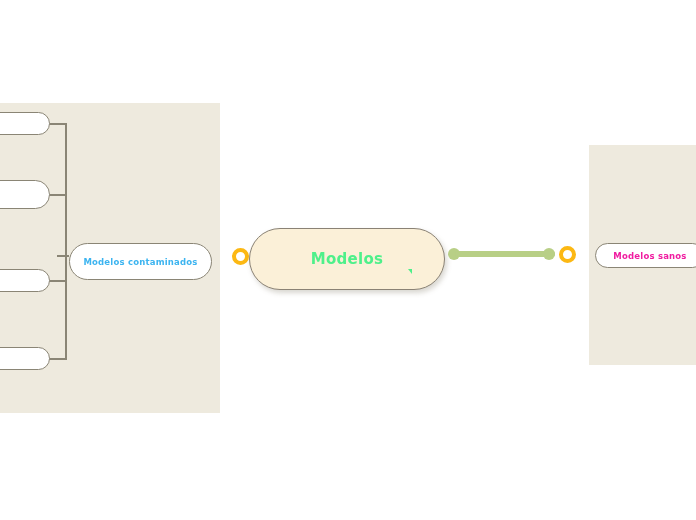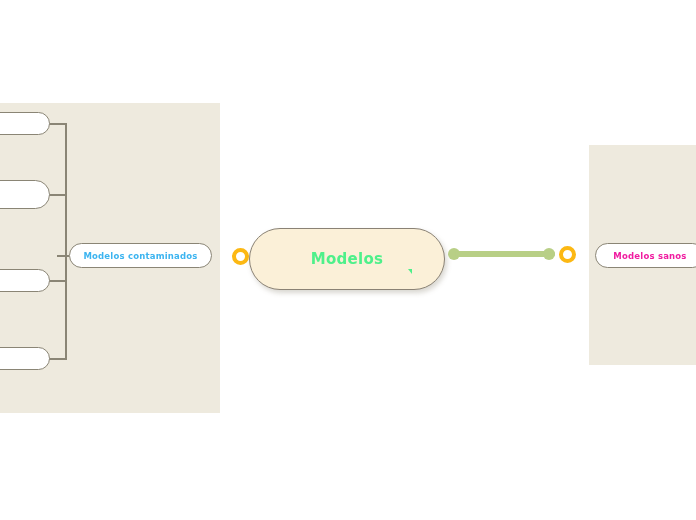--- a/index.html
+++ b/index.html
@@ -146,21 +146,21 @@
   </div>
 
   <div class="pill branch-child" style="left:-62px; top:269px; width:112px; height:23px;">
     
   </div>
 
   <div class="pill branch-child" style="left:-62px; top:347px; width:112px; height:23px;">
     
   </div>
 
-  <div class="pill contaminados" style="left:69px; top:243px; width:143px; height:25px;">
+  <div class="pill contaminados" style="left:69px; top:243px; width:143px; height:37px;">
     <span>Modelos contaminados</span>
   </div>
 
   <div class="ring" style="left:232px; top:248px;"></div>
 
   <div id="central-node">
     <div class="ctext">Modelos</div>
     <div class="caret"></div>
   </div>
 

